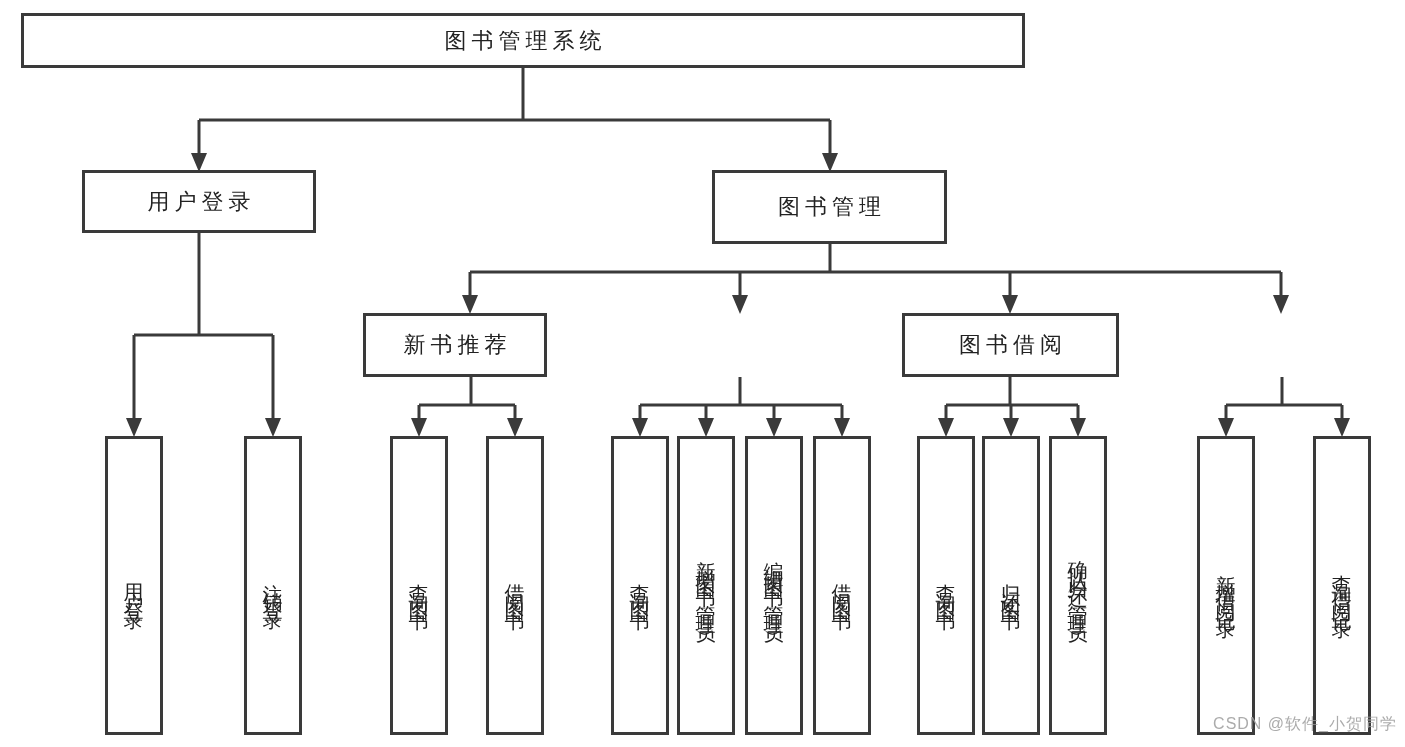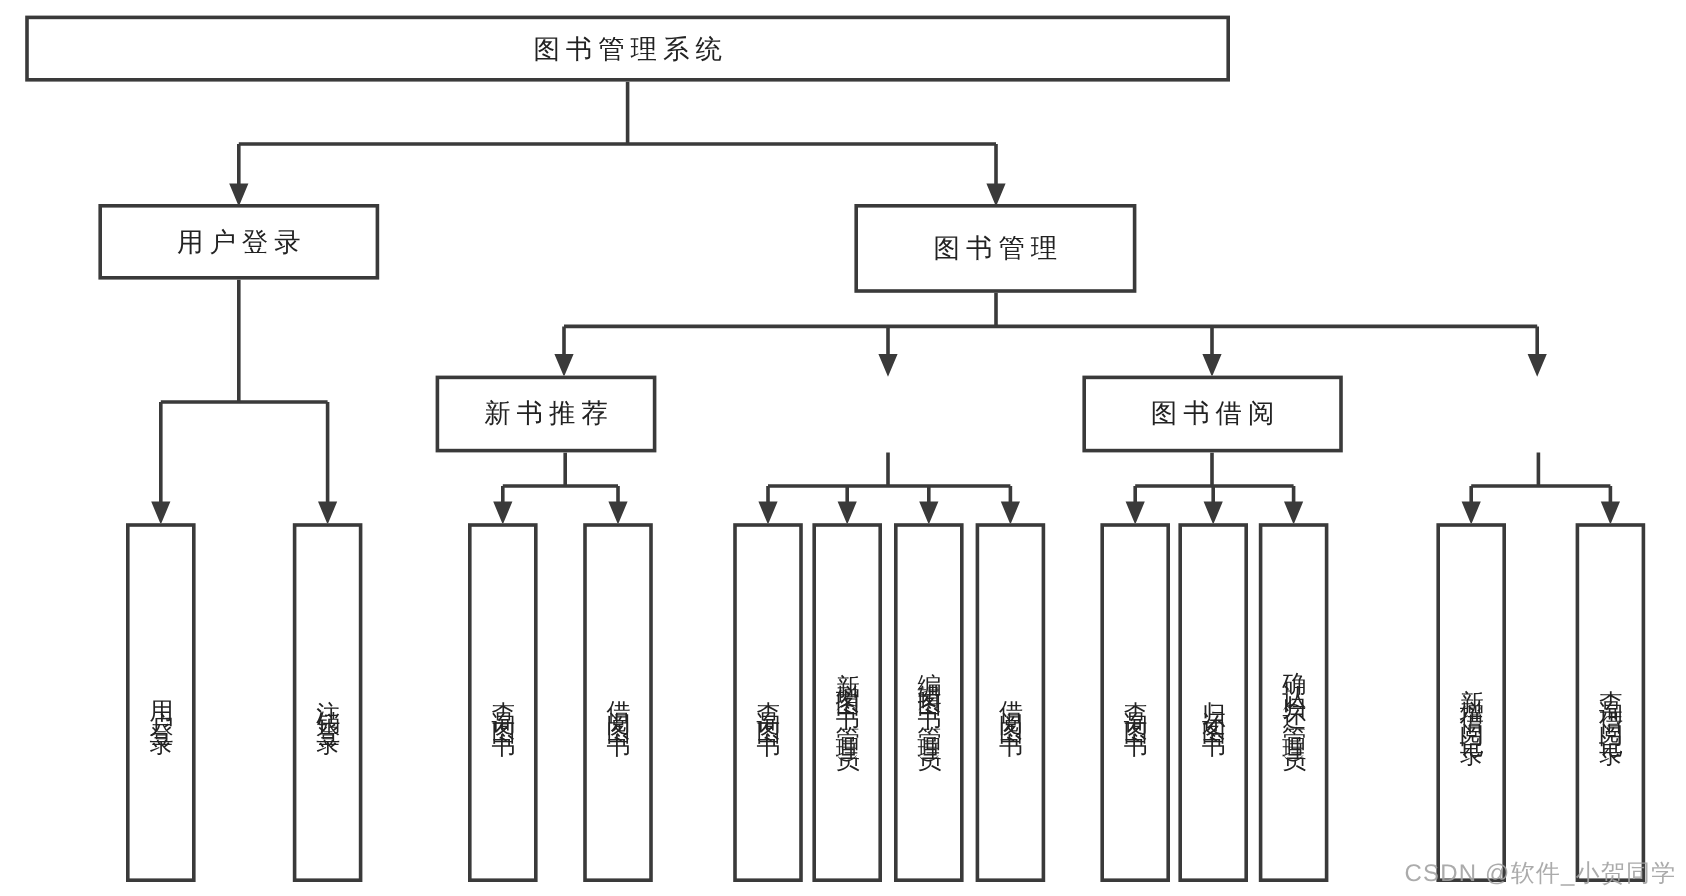--- a/index.html
+++ b/index.html
@@ -68,21 +68,21 @@
   .leaf-7  { left: 813px; }
   .leaf-8  { left: 917px; }
   .leaf-9  { left: 982px; }
   .leaf-10 { left: 1049px; }
   .leaf-11 { left: 1197px; }
   .leaf-12 { left: 1313px; }
   .watermark {
     position: absolute;
     right: 8px;
     top: 714px;
-    font-size: 20px;
+    font-size: 16px;
     color: rgba(162, 162, 162, 0.9);
     letter-spacing: 1px;
     white-space: nowrap;
   }
 </style>
 </head>
 <body>
 
 <div class="canvas">
 

